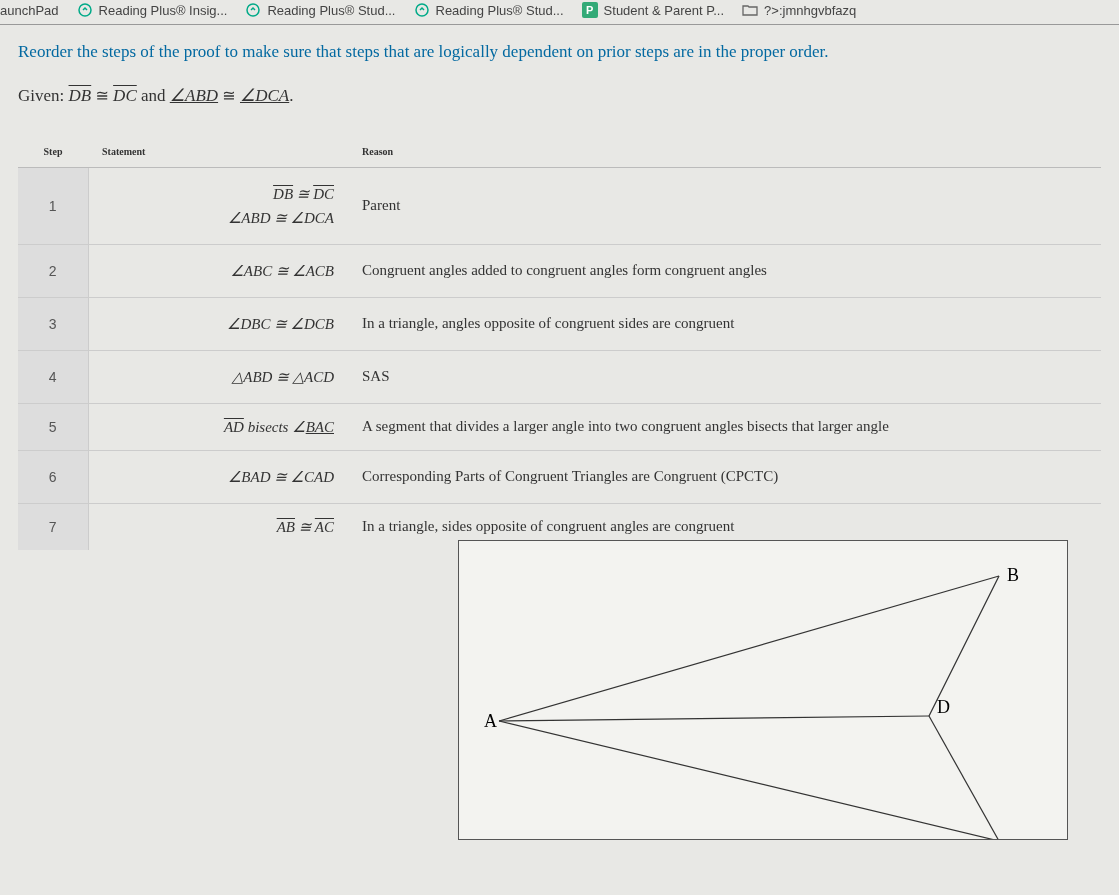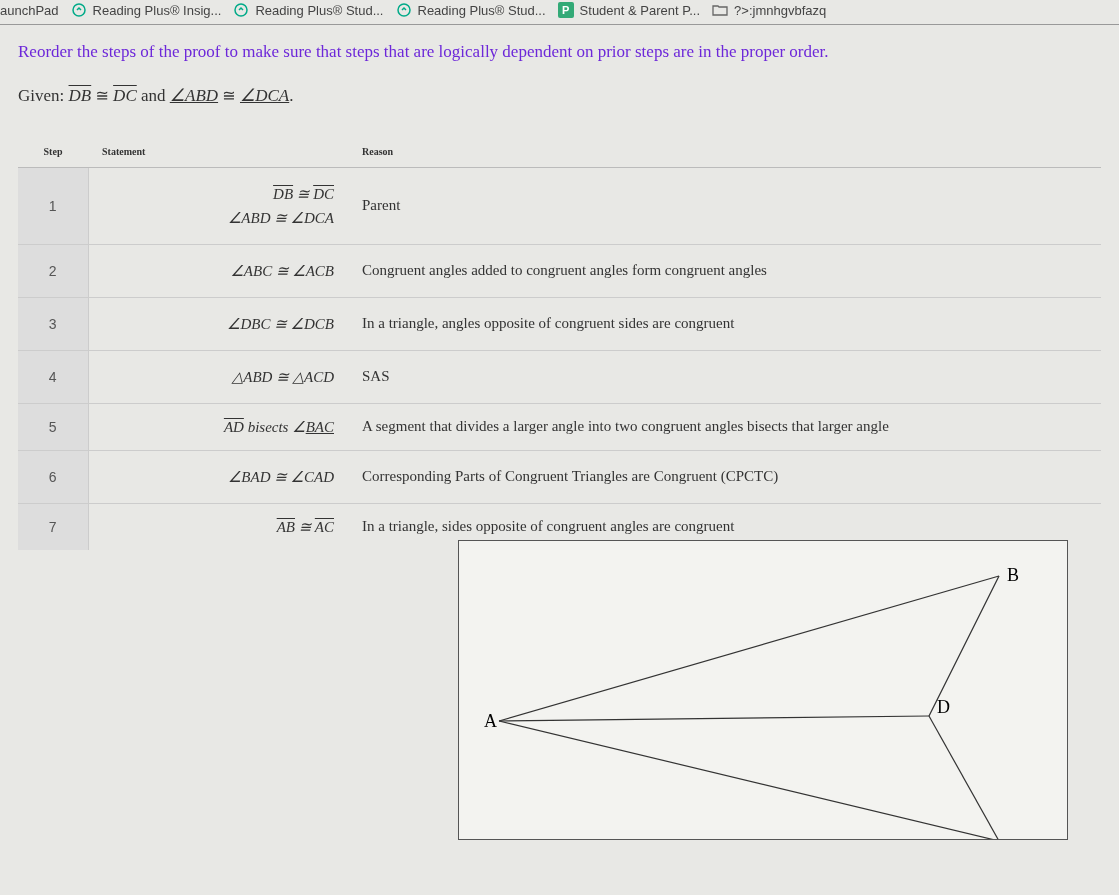--- a/index.html
+++ b/index.html
@@ -12,21 +12,21 @@
       overflow: hidden;
     }
     .tabs {
       display: flex;
       align-items: center;
       padding: 2px 0 6px 0;
       border-bottom: 1px solid #999;
       font-family: Arial, sans-serif;
       font-size: 13px;
       color: #444;
-      gap: 12px;
+      gap: 18px;
     }
     .tab {
       display: flex;
       align-items: center;
       gap: 6px;
       white-space: nowrap;
       cursor: pointer;
     }
     .tab-icon {
       width: 16px;
@@ -38,21 +38,21 @@
       border-radius: 3px;
     }
     .icon-rp { color: #0a8; }
     .icon-p { background: #3a7; color: #fff; font-weight: bold; width:16px;height:16px; text-align:center; line-height:16px; border-radius:2px;}
     .icon-folder { color: #666; }
     .content {
       padding: 14px 18px 0 18px;
     }
     .instr {
       font-size: 17px;
-      color: #6d28d9;
+      color: #0369a1;
       margin-bottom: 20px;
       line-height: 1.5;
     }
     .given, .prove {
       font-size: 17px;
       margin-bottom: 18px;
     }
     .overline { text-decoration: overline; font-style: italic; }
     .math-i { font-style: italic; text-decoration: underline; }
     .cong { font-size: 16px; }

